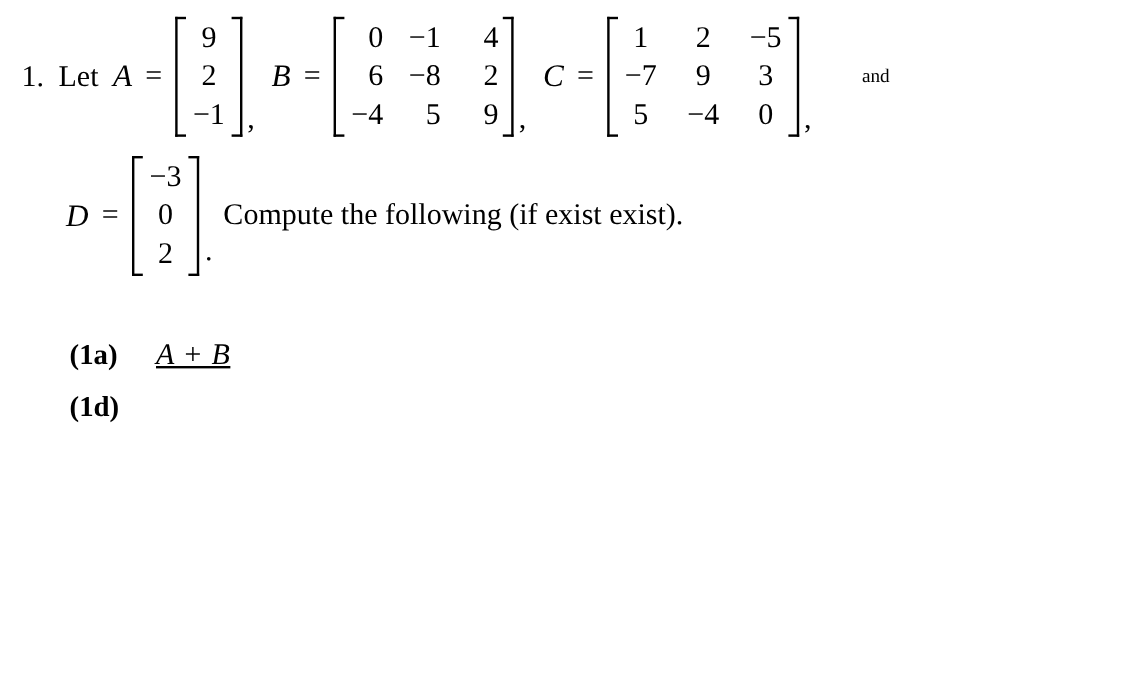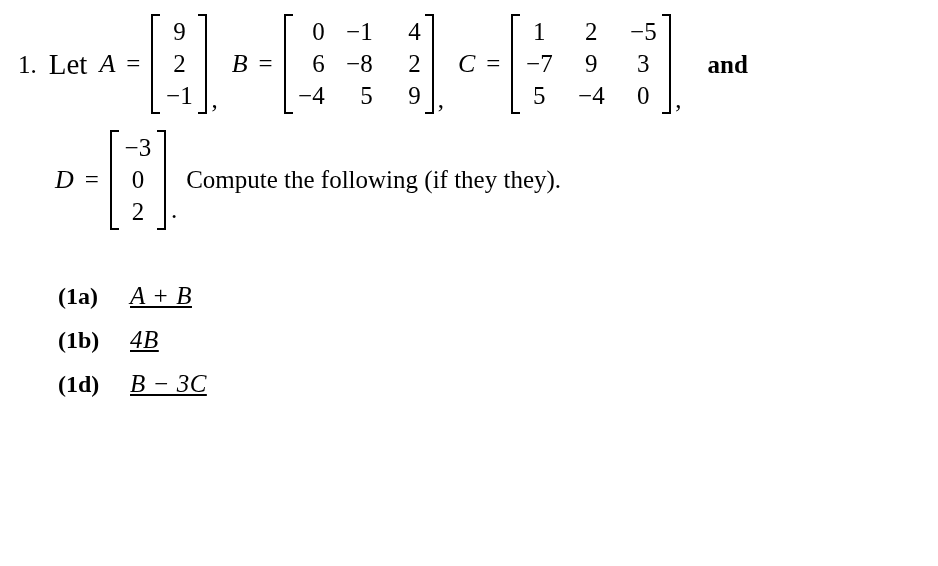--- a/index.html
+++ b/index.html
@@ -44,21 +44,21 @@
   }
 
   .line2 {
     position: absolute;
     left: 55px;
     top: 132px;
     height: 96px;
   }
 
   .txt {
-    font-size: 29px;
+    font-size: 25px;
     line-height: 1;
   }
 
   .num-label {
     font-size: 25px;
     margin-right: 12px;
   }
 
   .mathvar {
     font-family: "Liberation Serif", "DejaVu Serif", serif;
@@ -83,23 +83,22 @@
 
   .period {
     font-size: 25px;
     margin-left: 5px;
     margin-right: 9px;
     align-self: flex-end;
     padding-bottom: 4px;
   }
 
   .and-word {
-    font-size: 25px;
-    margin-left: 12px;
-    font-weight: bold;
+    font-size: 16px;
+    margin-left: 28px;
   }
 
   .sentence {
     font-size: 25px;
   }
 
   
   .matrix {
     display: inline-flex;
     align-items: stretch;
@@ -266,39 +265,34 @@
         <span class="mgrid">
           <span class="mcell">−3</span>
           <span class="mcell">0</span>
           <span class="mcell">2</span>
         </span>
         <span class="bracket right"></span>
       </span>
 
       <span class="period">.</span>
 
-      <span class="sentence">Compute the following (if they they).</span>
+      <span class="sentence">Compute the following (if exist exist).</span>
     </div>
   </div>
 
   <div class="items">
 
     <div class="item-row">
       <span class="item-tag">(1a)</span>
       <span class="item-expr">A + B</span>
     </div>
 
-    <div class="item-row">
-      <span class="item-tag">(1b)</span>
-      <span class="item-expr">4B</span>
-    </div>
 
 
     <div class="item-row">
       <span class="item-tag">(1d)</span>
-      <span class="item-expr">B − 3C</span>
     </div>
 
 
 
   </div>
 
 </div>
 
 </body></html>

